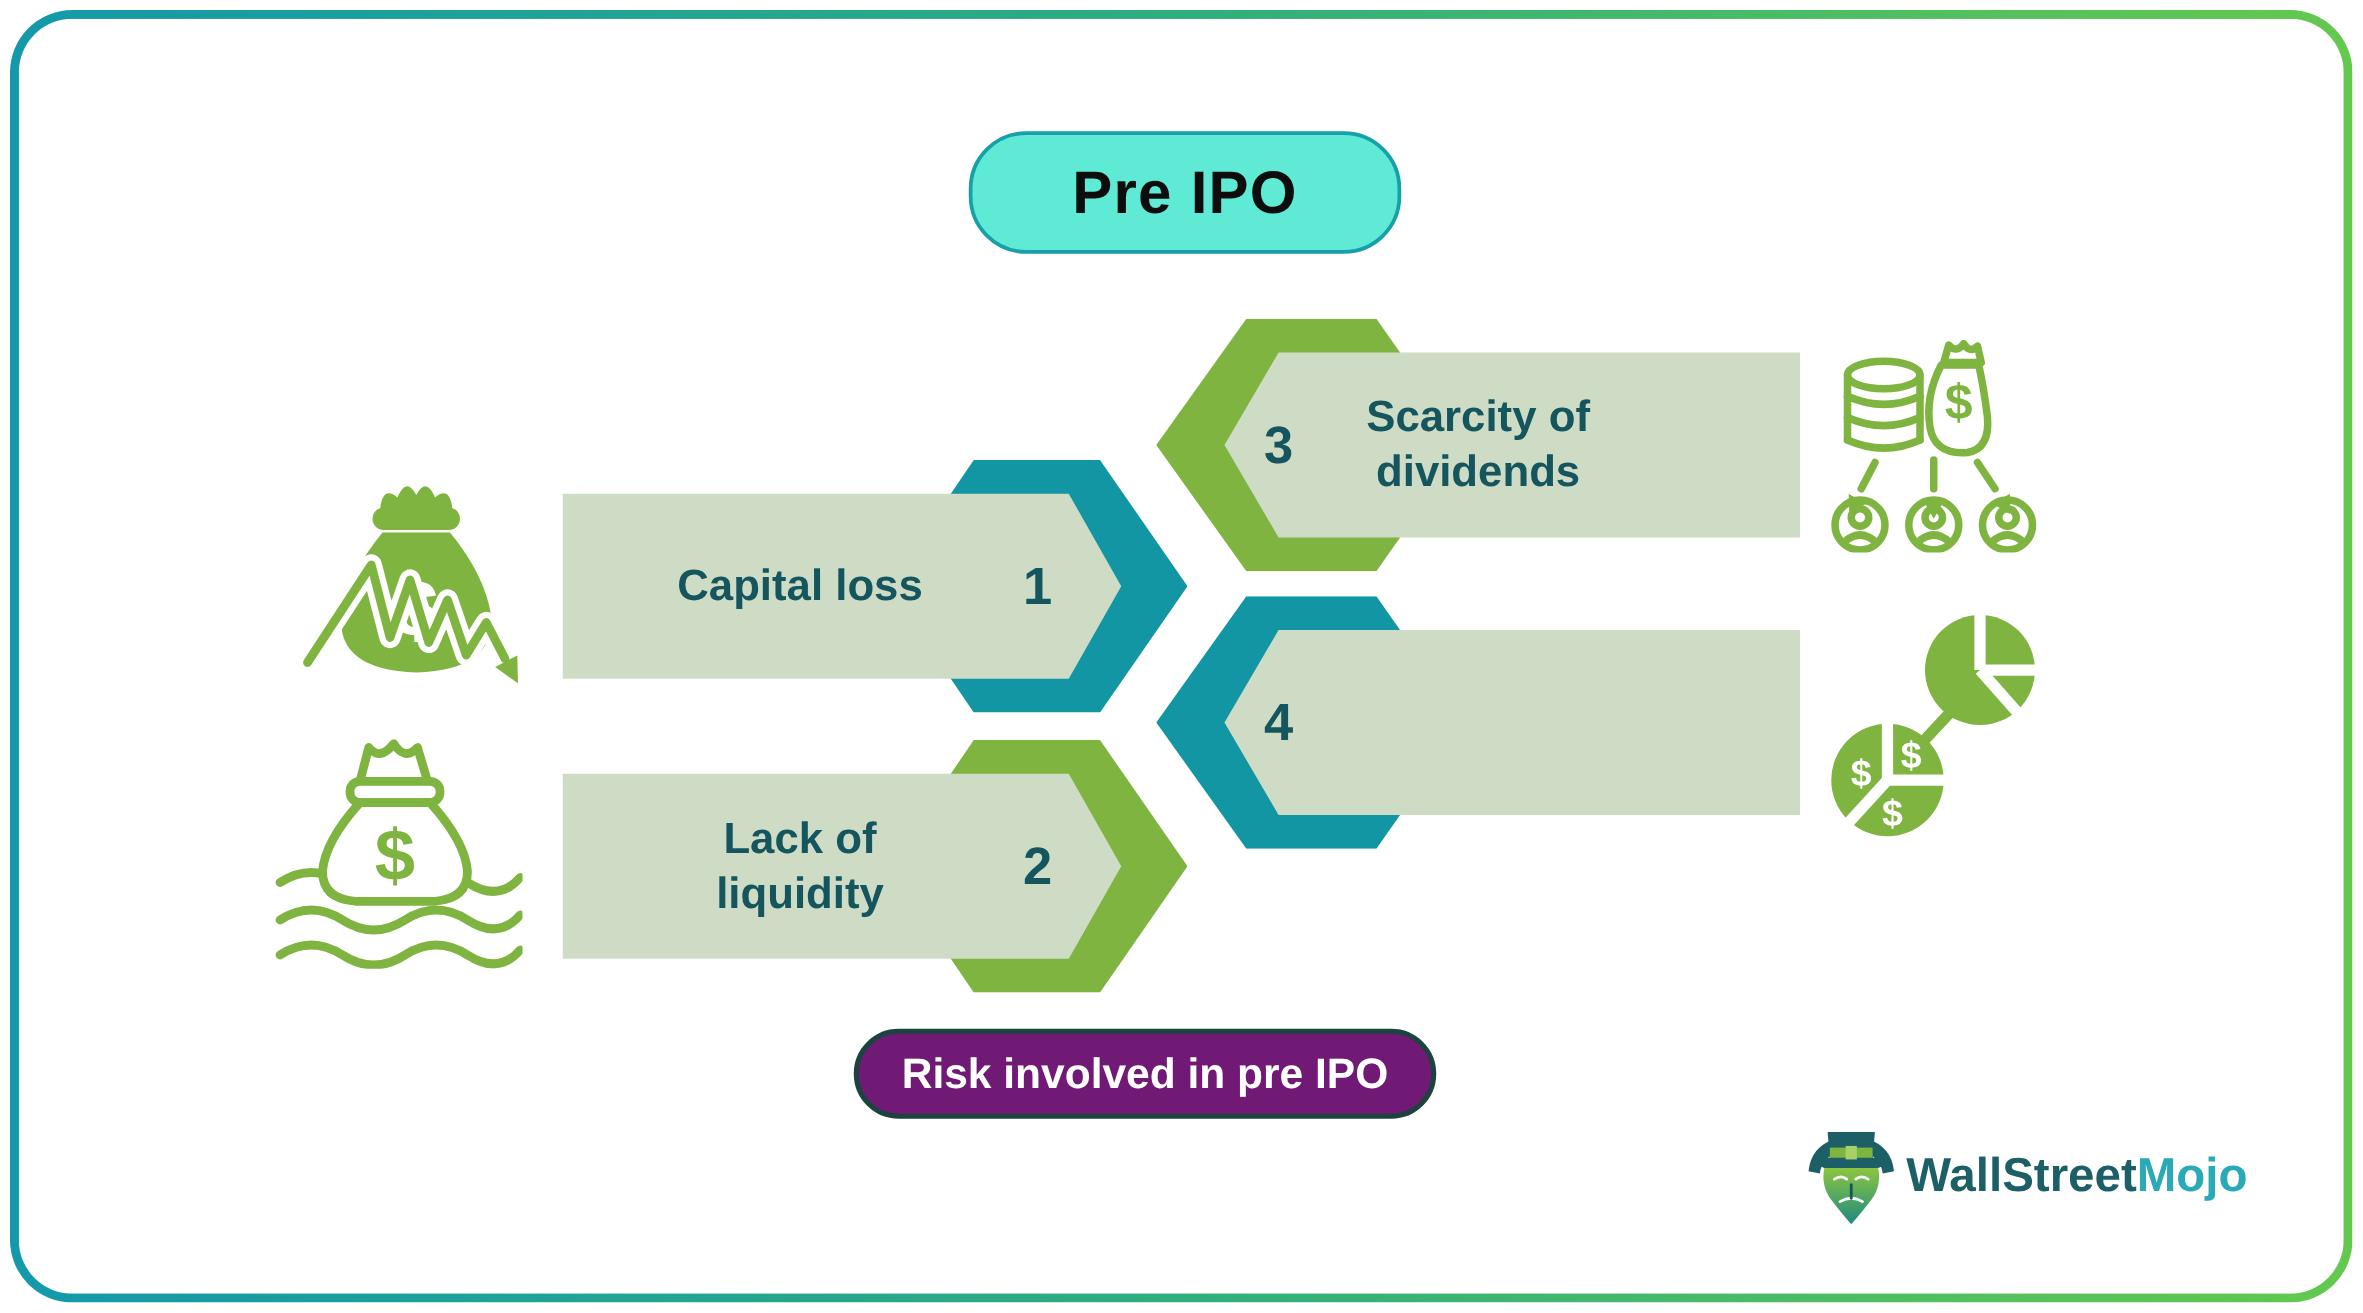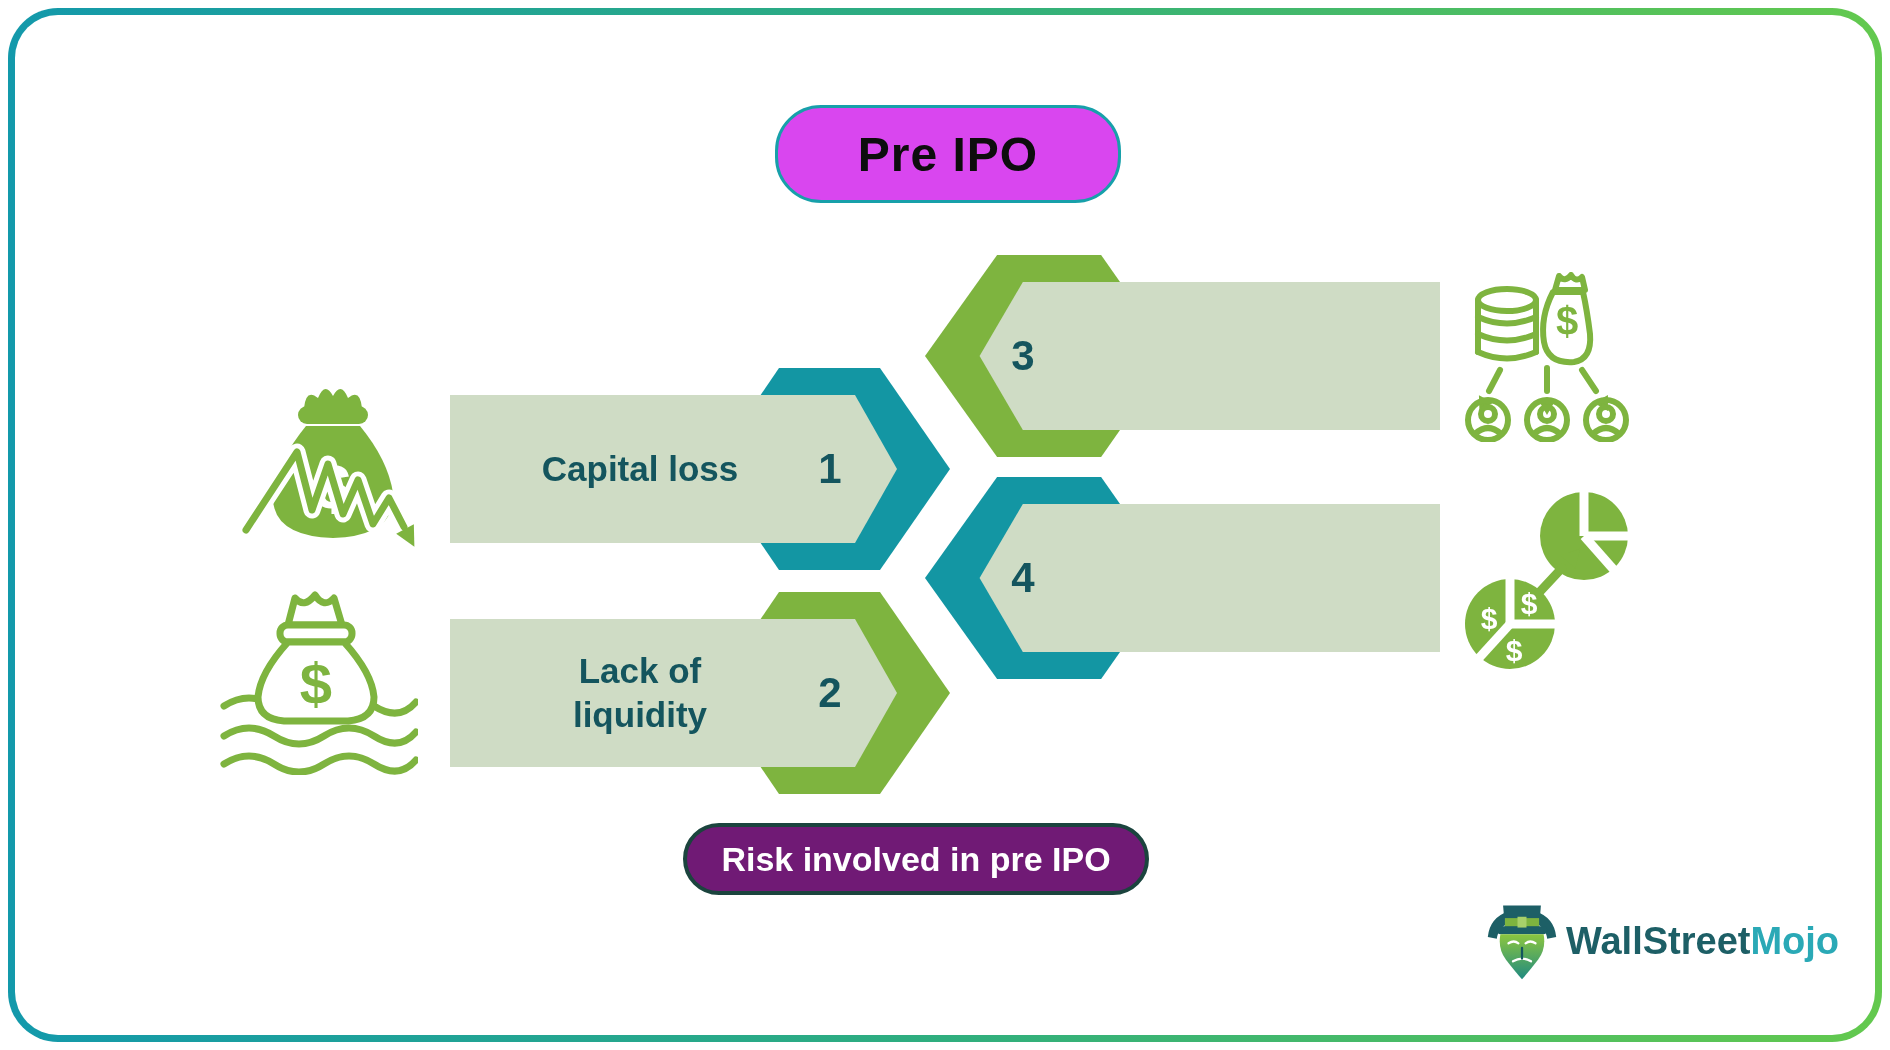--- a/index.html
+++ b/index.html
@@ -10,21 +10,21 @@
   
   .card{
     position:absolute;inset:8px;border-radius:50px;
     border:7px solid transparent;
     background:linear-gradient(#fff,#fff) padding-box,
                linear-gradient(90deg,#1399ab 0%,#2fae7e 50%,#63c94e 100%) border-box;
   }
   
   .title-pill{
     position:absolute;left:775px;top:105px;width:340px;height:92px;
-    border:3px solid #17a0aa;border-radius:46px;background:#d946ef;
+    border:3px solid #17a0aa;border-radius:46px;background:#5eead4;
     display:flex;align-items:center;justify-content:center;
     font-size:48px;font-weight:700;color:#0d0d0d;letter-spacing:1px;
   }
   
   .banner{position:absolute;}
   .banner svg{position:absolute;inset:0;width:100%;height:100%;}
   .banner.mirror svg{transform:scaleX(-1);}
   .outer-teal{fill:#1396a3;}
   .outer-green{fill:#7eb43f;}
   .inner-sage{fill:#cfdcc5;}
@@ -46,21 +46,21 @@
   
   .caption-pill{
     position:absolute;left:683px;top:823px;width:466px;height:72px;
     background:#701a75;border:4px solid #1b443e;border-radius:40px;
     display:flex;align-items:center;justify-content:center;
     font-size:34px;font-weight:700;color:#ffffff;box-sizing:border-box;
   }
   
   .icon{position:absolute;}
   
-  .brand{position:absolute;left:1486px;top:901px;display:flex;align-items:center;gap:8px;}
+  .brand{position:absolute;left:1445px;top:901px;display:flex;align-items:center;gap:8px;}
   .brand-text{font-size:38px;font-weight:700;white-space:nowrap;}
   .brand-dark{color:#1d5f66;}
   .brand-cyan{color:#2aa9b6;}
 </style>
 </head>
 <body>
 
 <div id="canvas">
 
   <div class="card"></div>
@@ -86,20 +86,21 @@
     <span class="num">2</span>
     <span class="label">Lack of liquidity</span>
   </div>
 
   <div class="banner mirror" style="left:925px;top:255px;width:515px;height:202px;">
     <svg viewBox="0 0 500 202" preserveAspectRatio="none">
       <polygon class="outer-green" points="295,50 329,0 430,0 500,101 430,202 329,202 295,152"></polygon>
       <polygon class="inner-sage" points="0,27 405,27 447,101 405,175 0,175"></polygon>
     </svg>
     <span class="num">3</span>
+    <span class="label">Scarcity of dividends</span>
   </div>
 
   <div class="banner mirror" style="left:925px;top:477px;width:515px;height:202px;">
     <svg viewBox="0 0 500 202" preserveAspectRatio="none">
       <polygon class="outer-teal" points="295,50 329,0 430,0 500,101 430,202 329,202 295,152"></polygon>
       <polygon class="inner-sage" points="0,27 405,27 447,101 405,175 0,175"></polygon>
     </svg>
     <span class="num">4</span>
   </div>
 

